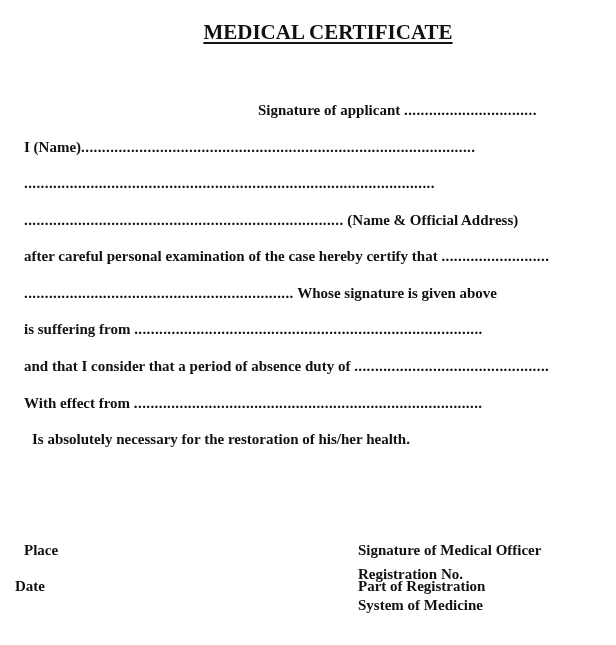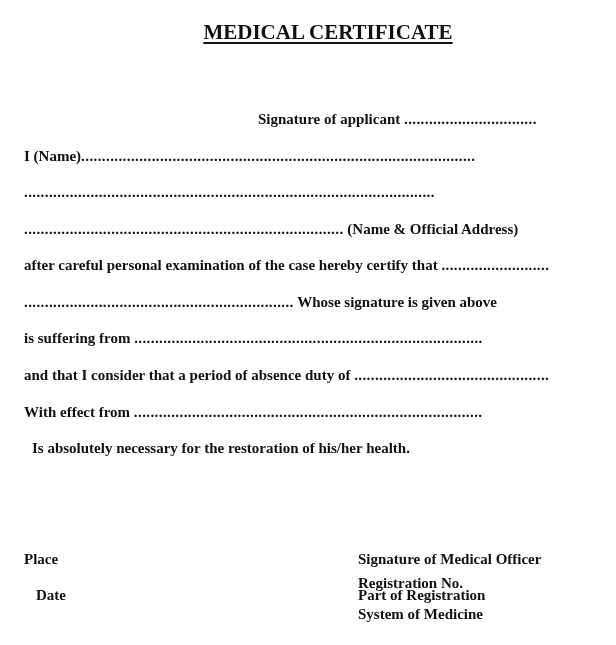--- a/index.html
+++ b/index.html
@@ -7,21 +7,21 @@
       width: 616px; height: 645px; position: relative; overflow: hidden;
       font-family: "Liberation Serif", "DejaVu Serif", serif;
       color: #111111; font-weight: bold;
     }
     .abs { position: absolute; white-space: nowrap; }
     .title {
       left: 0; width: 656px; top: 20px; text-align: center;
       font-size: 21px; text-decoration: underline; text-underline-offset: 3px;
       text-decoration-thickness: 2px;
     }
-    .line { font-size: 15px; line-height: 18px; margin-top: 9px; }
+    .line { font-size: 15px; line-height: 18px; }
     .dots { letter-spacing: 0.4px; }
   </style>
 </head>
 <body>
 
 <div class="abs title">MEDICAL CERTIFICATE</div>
 
 <div class="abs line" style="left:258px; top:101px;">
   <span>Signature of applicant</span>
   <span class="dots">................................</span>
@@ -55,18 +55,18 @@
   <span>and that I consider that a period of absence duty of </span><span class="dots">...............................................</span>
 </div>
 
 <div class="abs line" style="left:24px; top:394px;">
   <span>With effect from </span><span class="dots">....................................................................................</span>
 </div>
 
 <div class="abs line" style="left:32px; top:430px;">Is absolutely necessary for the restoration of his/her health.</div>
 
 <div class="abs line" style="left:24px; top:541px;text-align:right;">Place</div>
-<div class="abs line" style="left:36px; top:577px;">Date</div>
+<div class="abs line" style="left:15px; top:577px;">Date</div>
 
 <div class="abs line" style="left:358px; top:541px;">Signature of Medical Officer</div>
 <div class="abs line" style="left:358px; top:565px;">Registration No.</div>
 <div class="abs line" style="left:358px; top:577px;">Part of Registration</div>
 <div class="abs line" style="left:358px; top:596px;">System of Medicine</div>
 
 </body></html>

